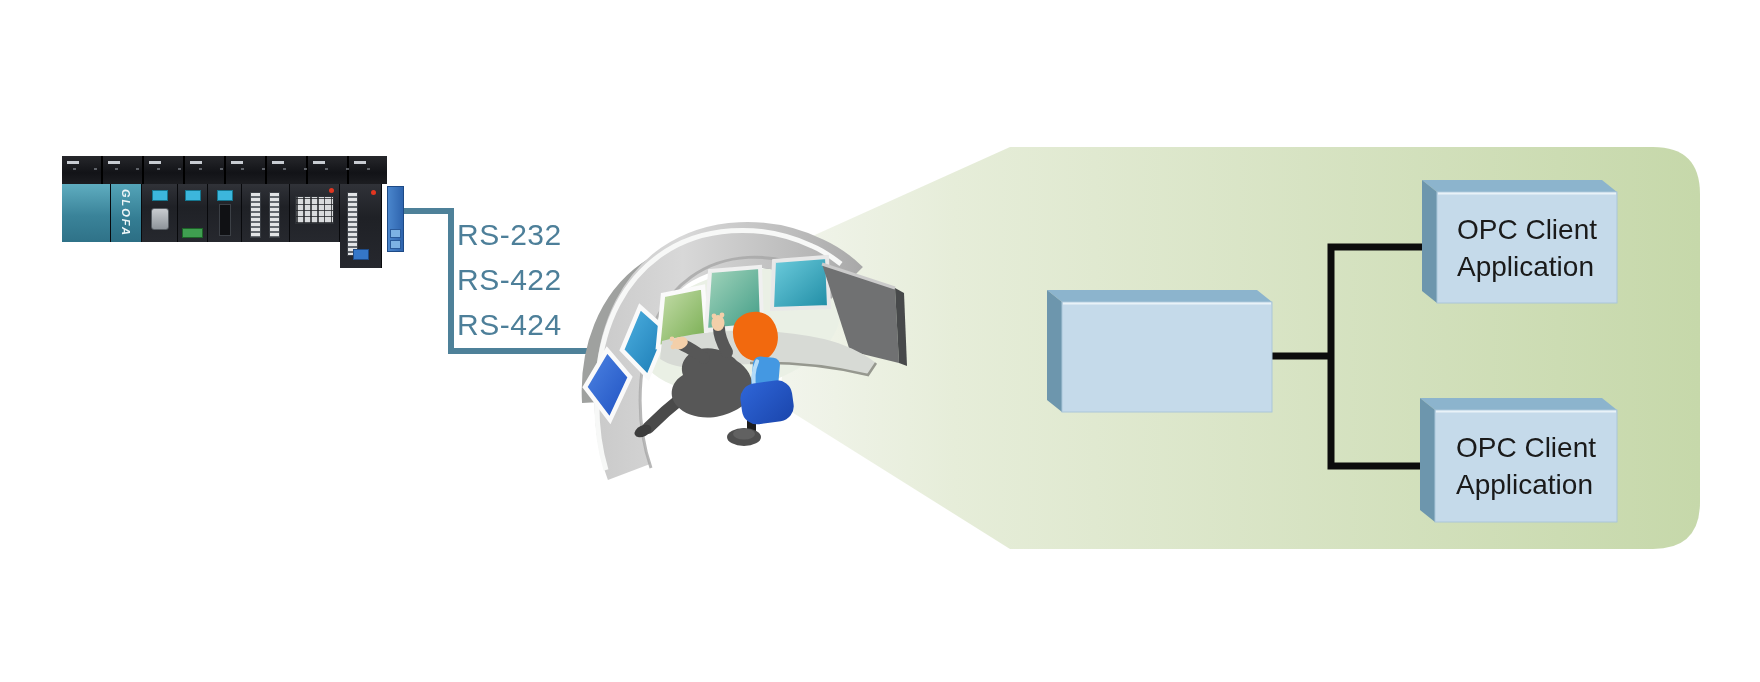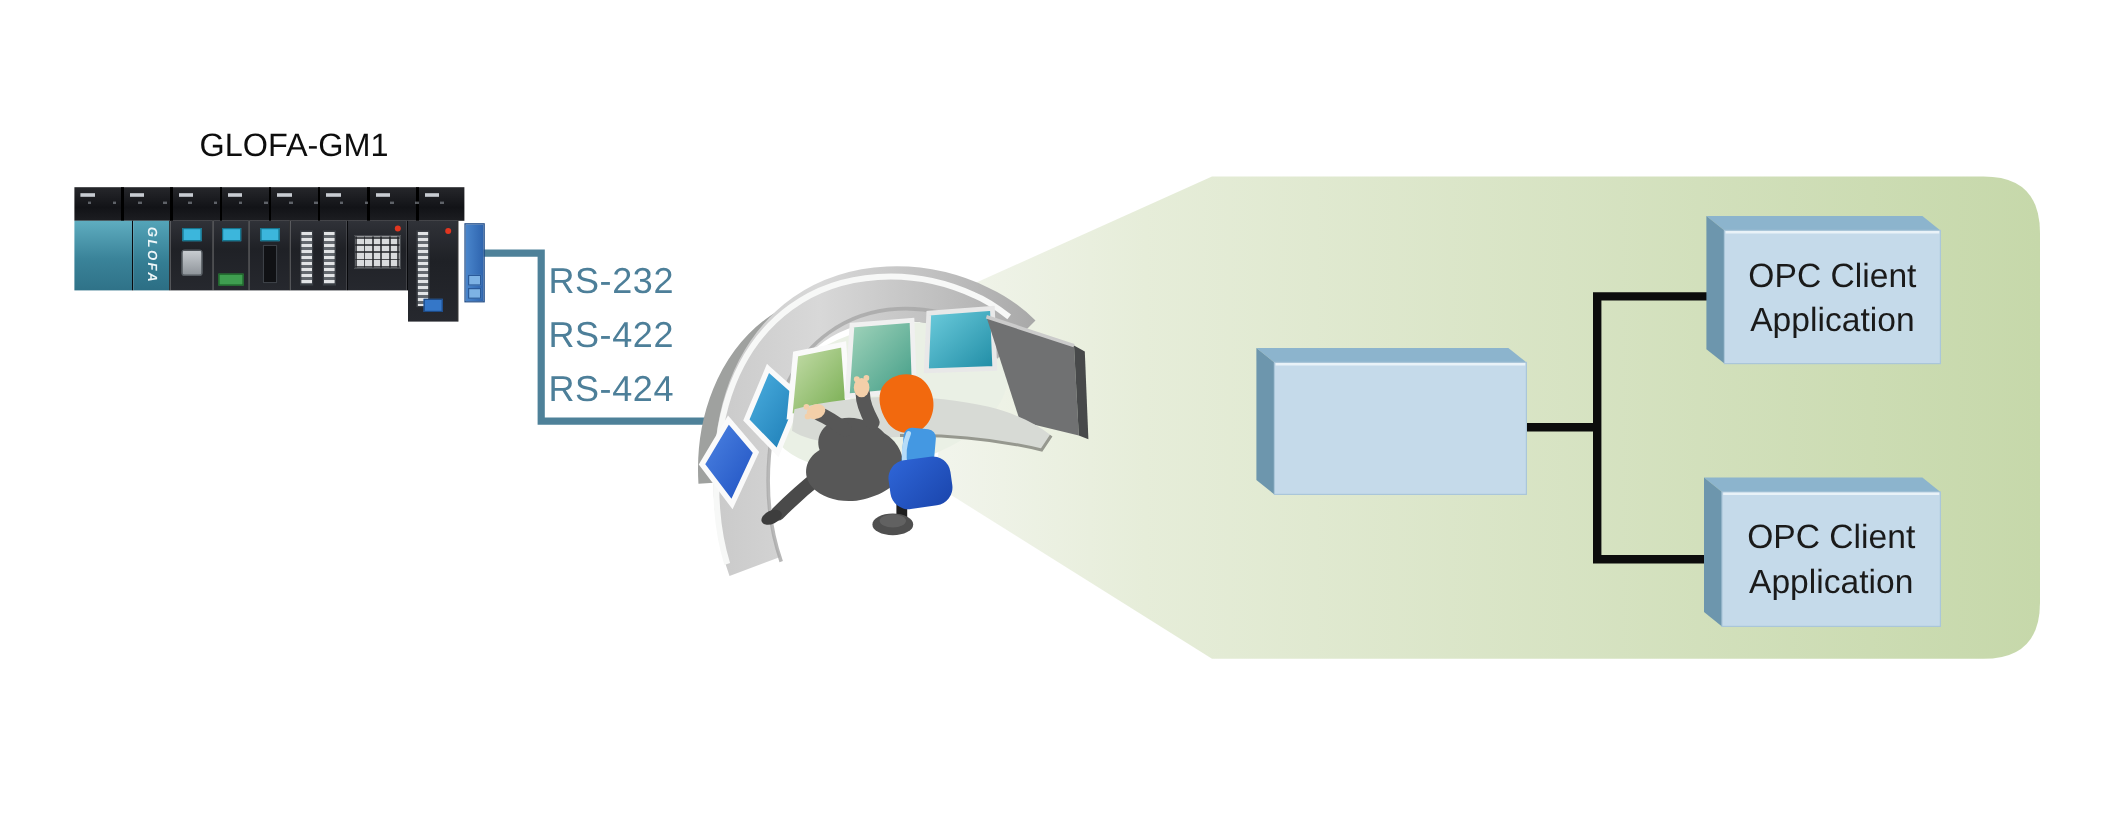--- a/index.html
+++ b/index.html
@@ -7,21 +7,21 @@
          font-family:"Liberation Sans", sans-serif;}
   .stage svg{position:absolute;left:0;top:0;}
 
   
   .plc-title{position:absolute;left:145px;top:106px;width:200px;text-align:center;
              font-size:27px;color:#0d0d0d;}
   .rs-label{position:absolute;left:457px;font-size:30px;color:#4d7f99;letter-spacing:.5px;}
   .rs-1{top:218px}.rs-2{top:263px}.rs-3{top:308px}
 
   .box3d-label{position:absolute;display:flex;align-items:center;justify-content:center;
-               text-align:center;font-size:28px;line-height:37px;color:#1a1a1a;
+               text-align:left;font-size:28px;line-height:37px;color:#1a1a1a;
                white-space:pre-line;}
   .lbl-server {left:1062px;top:302px;width:210px;height:110px;}
   .lbl-client1{left:1437px;top:192px;width:180px;height:111px;}
   .lbl-client2{left:1435px;top:410px;width:182px;height:112px;}
 
   
   .plc{position:absolute;left:62px;top:156px;width:325px;height:86px;}
   .plc-rail{position:absolute;left:0;top:0;width:325px;height:28px;
     background:
       repeating-linear-gradient(90deg, transparent 0 39px, #000 39px 41px),
@@ -187,21 +187,20 @@
         <rect x="747" y="412" width="9" height="26" fill="#1e1e1e"></rect>
         <ellipse cx="744" cy="437" rx="17" ry="9" fill="#4f4f4f"></ellipse>
         <ellipse cx="744" cy="434" rx="11" ry="5.5" fill="#616161"></ellipse>
         <g transform="rotate(-8 766 402)">
           <rect x="741" y="382" width="52" height="41" rx="15" fill="url(#seatGrad)"></rect>
         </g>
       </g>
     </g>
   </svg>
 
-  <div class="plc-title">GLOFA-GM1</div>
 
   <div class="plc">
     <div class="plc-rail"></div>
     <div class="plc-mods">
       <div class="pm pm-a">
         <div class="ls-logo">LS</div>
         <div class="ls-lines"></div>
       </div>
       <div class="pm pm-b">
         <div class="glofa-vert">GLOFA</div>

